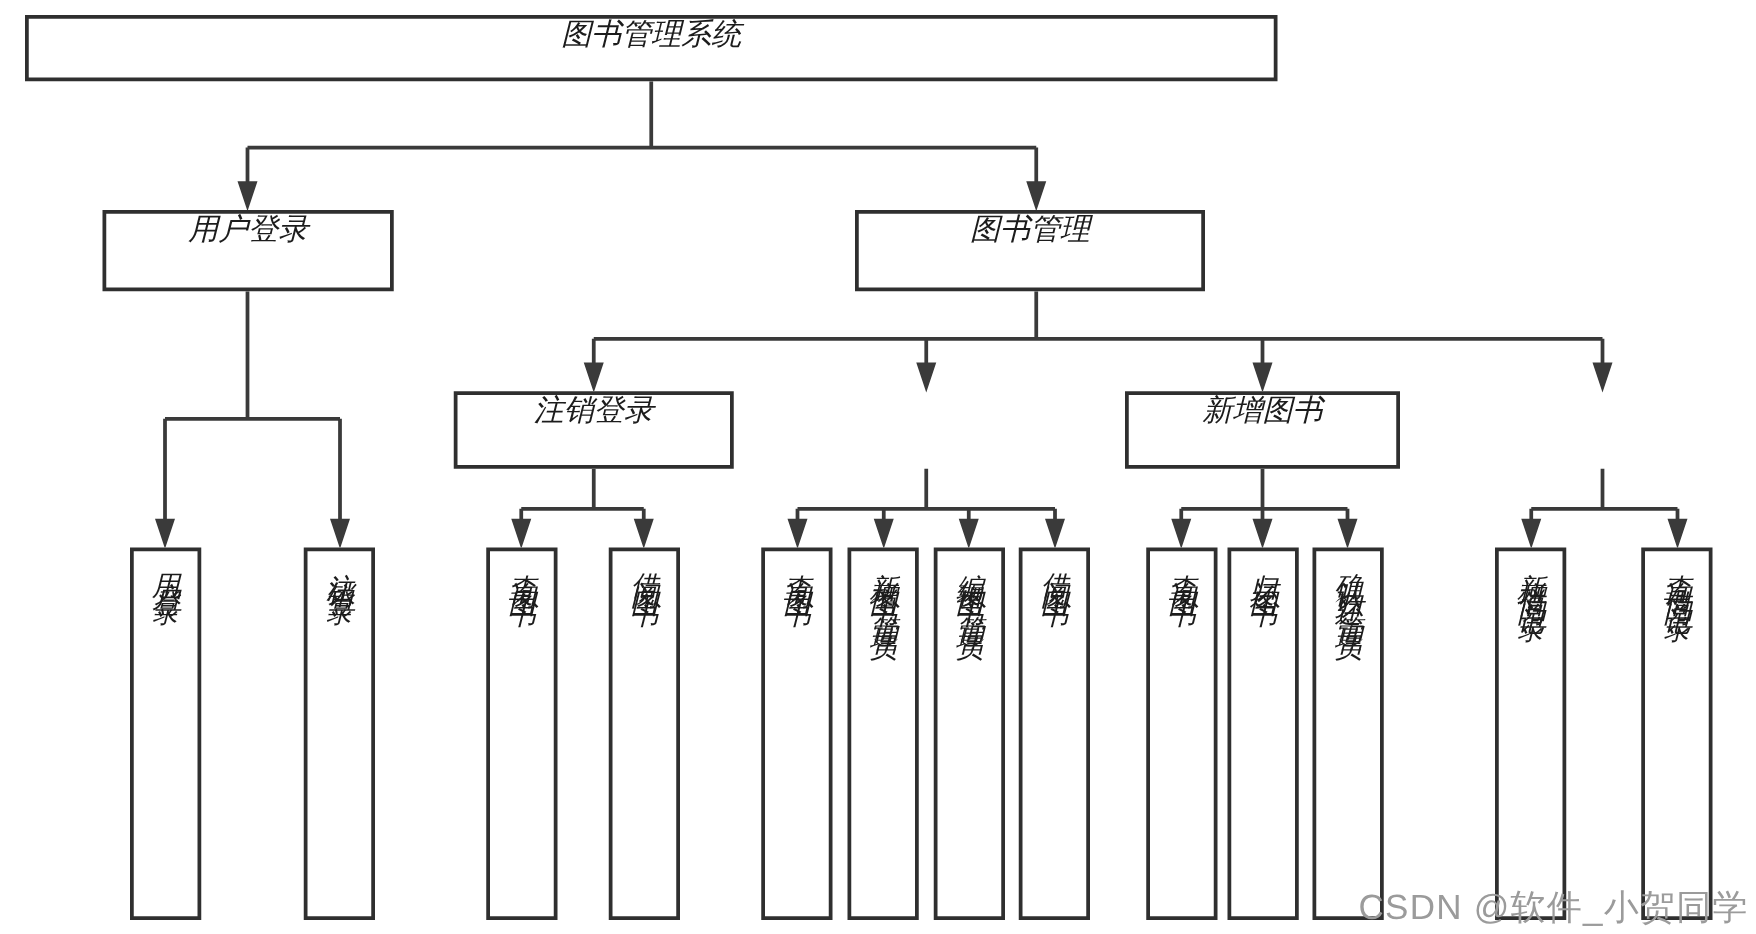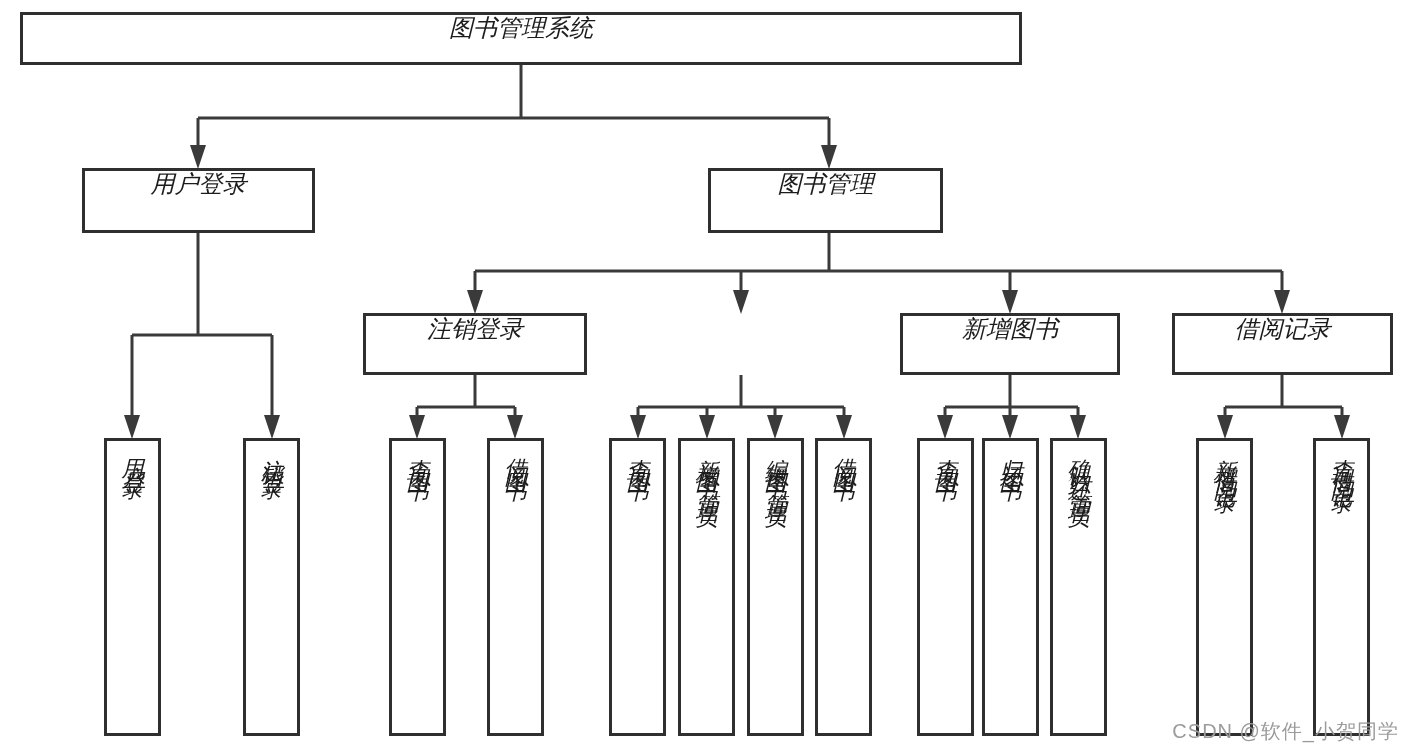--- a/index.html
+++ b/index.html
@@ -41,21 +41,21 @@
   .node.v .lbl {
     writing-mode: vertical-rl;
     font-size: 22px;
     letter-spacing: 7px;
     white-space: normal;
   }
   .watermark {
     position: absolute;
     right: 6px;
     bottom: 2px;
-    font-size: 20px;
+    font-size: 28px;
     color: #9b9b9b;
     z-index: 3;
     white-space: nowrap;
     letter-spacing: 1px;
   }
 </style>
 </head>
 <body>
 
 <div id="canvas">
@@ -77,32 +77,29 @@
          M1217 415 L1233 415 L1225 439 Z M1334 415 L1350 415 L1342 439 Z" fill="#3a3a3a" stroke="none"></path>
   </svg>
 
   <div class="node" style="left:20px;top:12px;width:1002px;height:53px">
     <span class="lbl">图书管理系统</span>
   </div>
 
   <div class="node" style="left:82px;top:168px;width:233px;height:65px">
     <span class="lbl">用户登录</span>
   </div>
-  <div class="node" style="left:708px;top:168px;width:235px;height:65px">
+  <div class="node" style="left:684px;top:168px;width:280px;height:65px">
     <span class="lbl">图书管理</span>
   </div>
 
   <div class="node" style="left:363px;top:313px;width:224px;height:62px">
     <span class="lbl">注销登录</span>
   </div>
   <div class="node" style="left:900px;top:313px;width:220px;height:62px">
     <span class="lbl">新增图书</span>
-  </div>
-  <div class="node" style="left:1172px;top:313px;width:221px;height:62px">
-    <span class="lbl">借阅记录</span>
   </div>
 
   <div class="node v" style="left:104px;top:438px;width:57px;height:298px">
     <span class="lbl">用户登录</span>
   </div>
   <div class="node v" style="left:243px;top:438px;width:57px;height:298px">
     <span class="lbl">注销登录</span>
   </div>
 
   <div class="node v" style="left:389px;top:438px;width:57px;height:298px">

